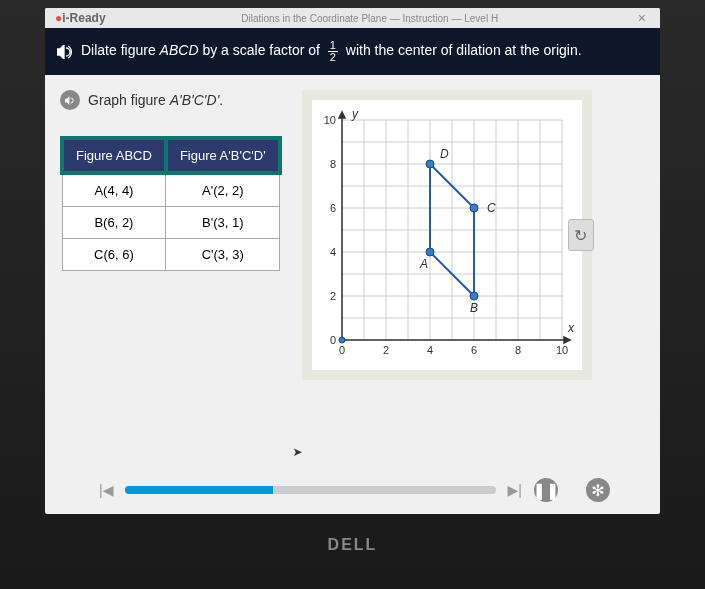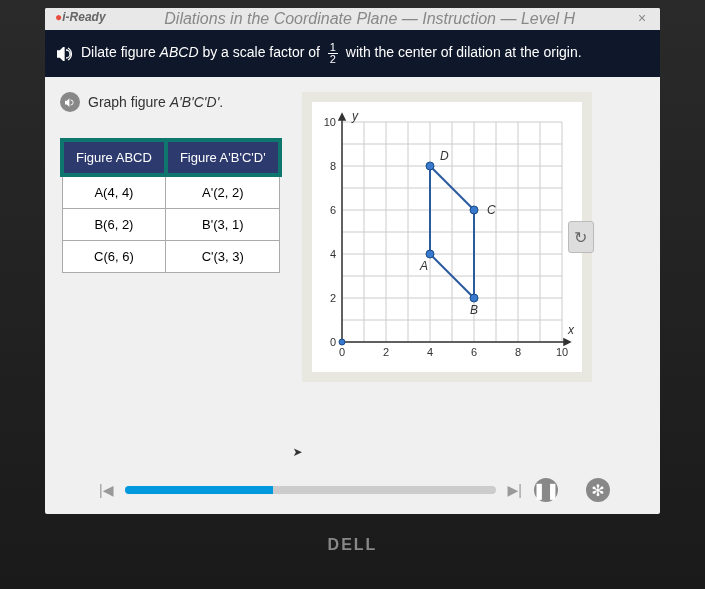--- a/index.html
+++ b/index.html
@@ -20,35 +20,35 @@
       top: 8px;
       left: 45px;
       right: 45px;
       bottom: 75px;
       background: #f0f0f0;
       border-radius: 2px;
       overflow: hidden;
     }
     .header {
       display: flex;
+      align-items: center;
       padding: 2px 10px;
       background: #e8e8e8;
       font-size: 11px;
       color: #666;
-      font-style: italic;
     }
     .logo-text {
       font-weight: bold;
       font-size: 12px;
     }
     .logo-i { color: #e74c3c; }
     .header-title {
       flex: 1;
       text-align: center;
-      font-size: 16px;
+      font-size: 10px;
       color: #888;
     }
     .close-x {
       color: #888;
       font-size: 14px;
       padding: 0 4px;
     }
     .instruction-bar {
       background: #0f172a;
       color: white;

